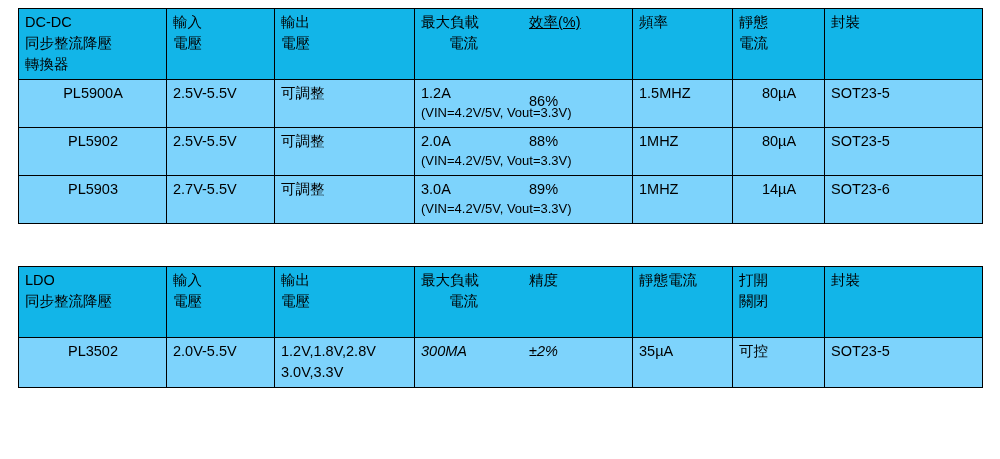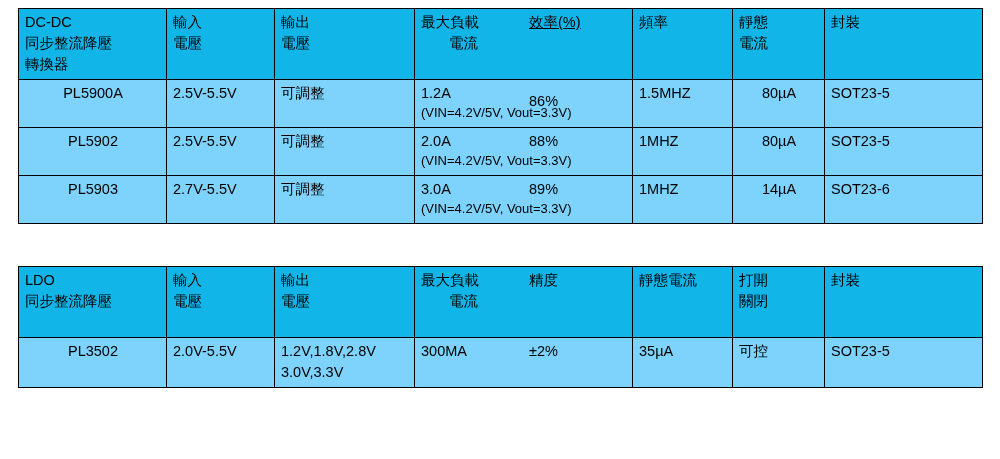--- a/index.html
+++ b/index.html
@@ -200,21 +200,21 @@
 
 
     <tr>
       <td class="ctr">PL3502</td>
       <td>2.0V-5.5V</td>
       <td class="tight">
         <div>1.2V,1.8V,2.8V</div>
         <div>3.0V,3.3V</div>
       </td>
       <td colspan="2">
-        <div style="position:relative;">
+        <div style="position:relative;font-style:italic;">
           <span>300MA</span>
           <span style="position:absolute; left:108px; top:0;">±2%</span>
         </div>
       </td>
       <td>35µA</td>
       <td>可控</td>
       <td>SOT23-5</td>
     </tr>
   </tbody>
     </table>

